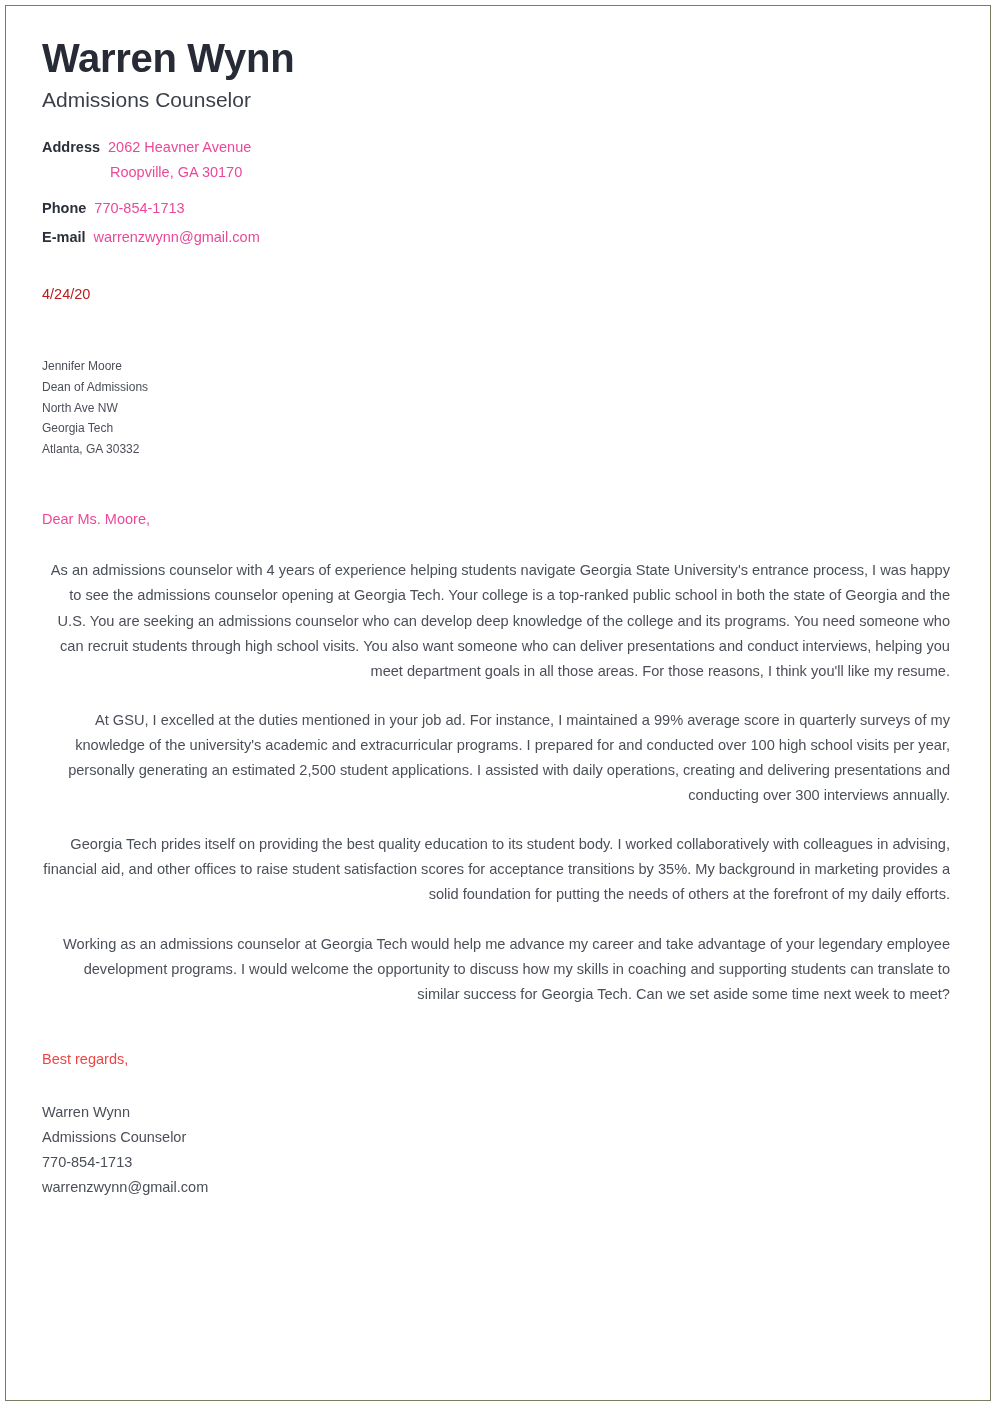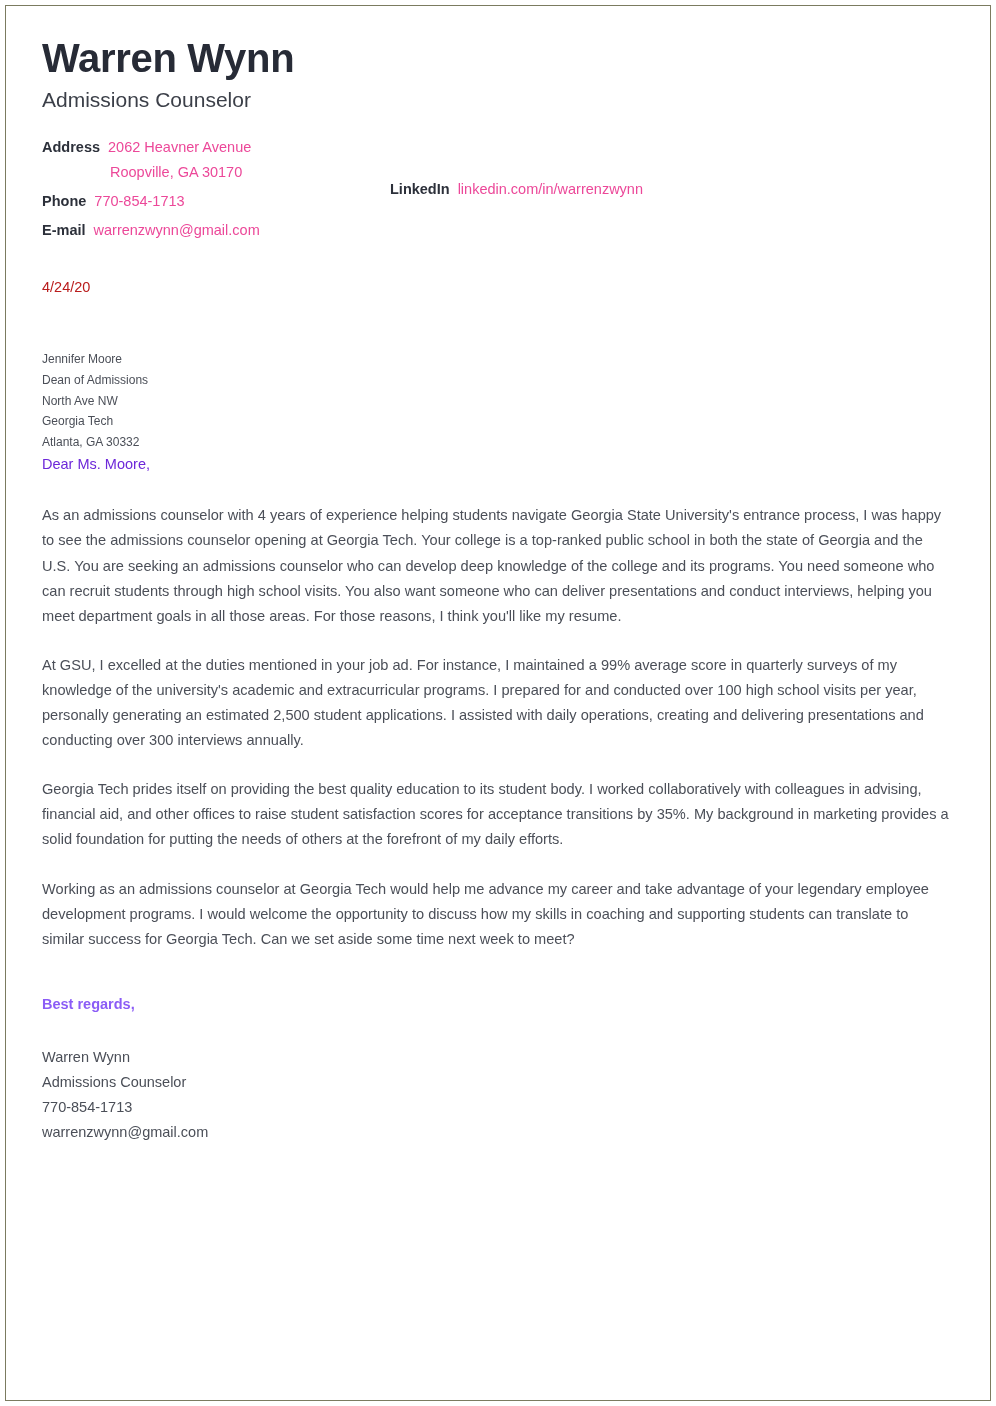--- a/index.html
+++ b/index.html
@@ -51,21 +51,21 @@
     font-size: 21px;
     font-weight: normal;
     color: #3b3f48;
     line-height: 1.2;
     margin: 0 0 26px 0;
   }
 
   
   .contact {
     display: flex;
-    align-items: center;
+    align-items: flex-start;
     margin-bottom: 28px;
   }
 
   .contact-col {
     display: block;
   }
 
   .contact-col.left { width: 348px; flex: 0 0 348px; }
   .contact-col.right { flex: 1 1 auto; }
 
@@ -84,21 +84,21 @@
     margin-right: 8px;
   }
 
   .contact-value {
     color: #ec4899;
     white-space: nowrap;
   }
 
   .contact-row.continuation {
     margin-top: -4px;
-    margin-bottom: 11px;
+    margin-bottom: 18px;
     padding-left: 68px;
   }
 
   
   .date {
     font-size: 14.5px;
     color: #b91c1c;
     margin: 14px 0 0 0;
     line-height: 1.3;
   }
@@ -106,44 +106,44 @@
   .recipient {
     margin-top: 52px;
     font-size: 12px;
     color: #4b4f58;
     line-height: 1.72;
   }
 
   .recipient div { white-space: nowrap; }
 
   .salutation {
-    font-size: 14.5px;
-    color: #6d28d9;
+    margin-top: 48px;
+    font-size: 14.5px;
+    color: #ec4899;
     line-height: 1.72;
   }
 
   .body-paragraphs {
     margin-top: 26px;
   }
 
   .paragraph {
     font-size: 14.6px;
     color: #4b4f58;
     line-height: 1.72;
     margin: 0 0 24px 0;
-    text-align: left;
+    text-align: right;
     max-width: 908px;
   }
 
   .closing {
     margin-top: 40px;
     font-size: 14.5px;
-    color: #8b5cf6;
-    line-height: 1.72;
-    font-weight: bold;
+    color: #ef4444;
+    line-height: 1.72;
   }
 
   .signature {
     margin-top: 28px;
     font-size: 14.5px;
     color: #4b4f58;
     line-height: 1.72;
   }
 
   .signature div { white-space: nowrap; }
@@ -179,28 +179,20 @@
           <span class="contact-value">770-854-1713</span>
         </div>
 
         <div class="contact-row">
           <span class="contact-label">E-mail</span>
           <span class="contact-value">warrenzwynn@gmail.com</span>
         </div>
 
       </div>
 
-      <div class="contact-col right">
-
-        <div class="contact-row">
-          <span class="contact-label">LinkedIn</span>
-          <span class="contact-value">linkedin.com/in/warrenzwynn</span>
-        </div>
-
-      </div>
 
     </div>
 
     <div class="date">4/24/20</div>
 
     <div class="recipient">
       <div>Jennifer Moore</div>
       <div>Dean of Admissions</div>
       <div>North Ave NW</div>
       <div>Georgia Tech</div>

